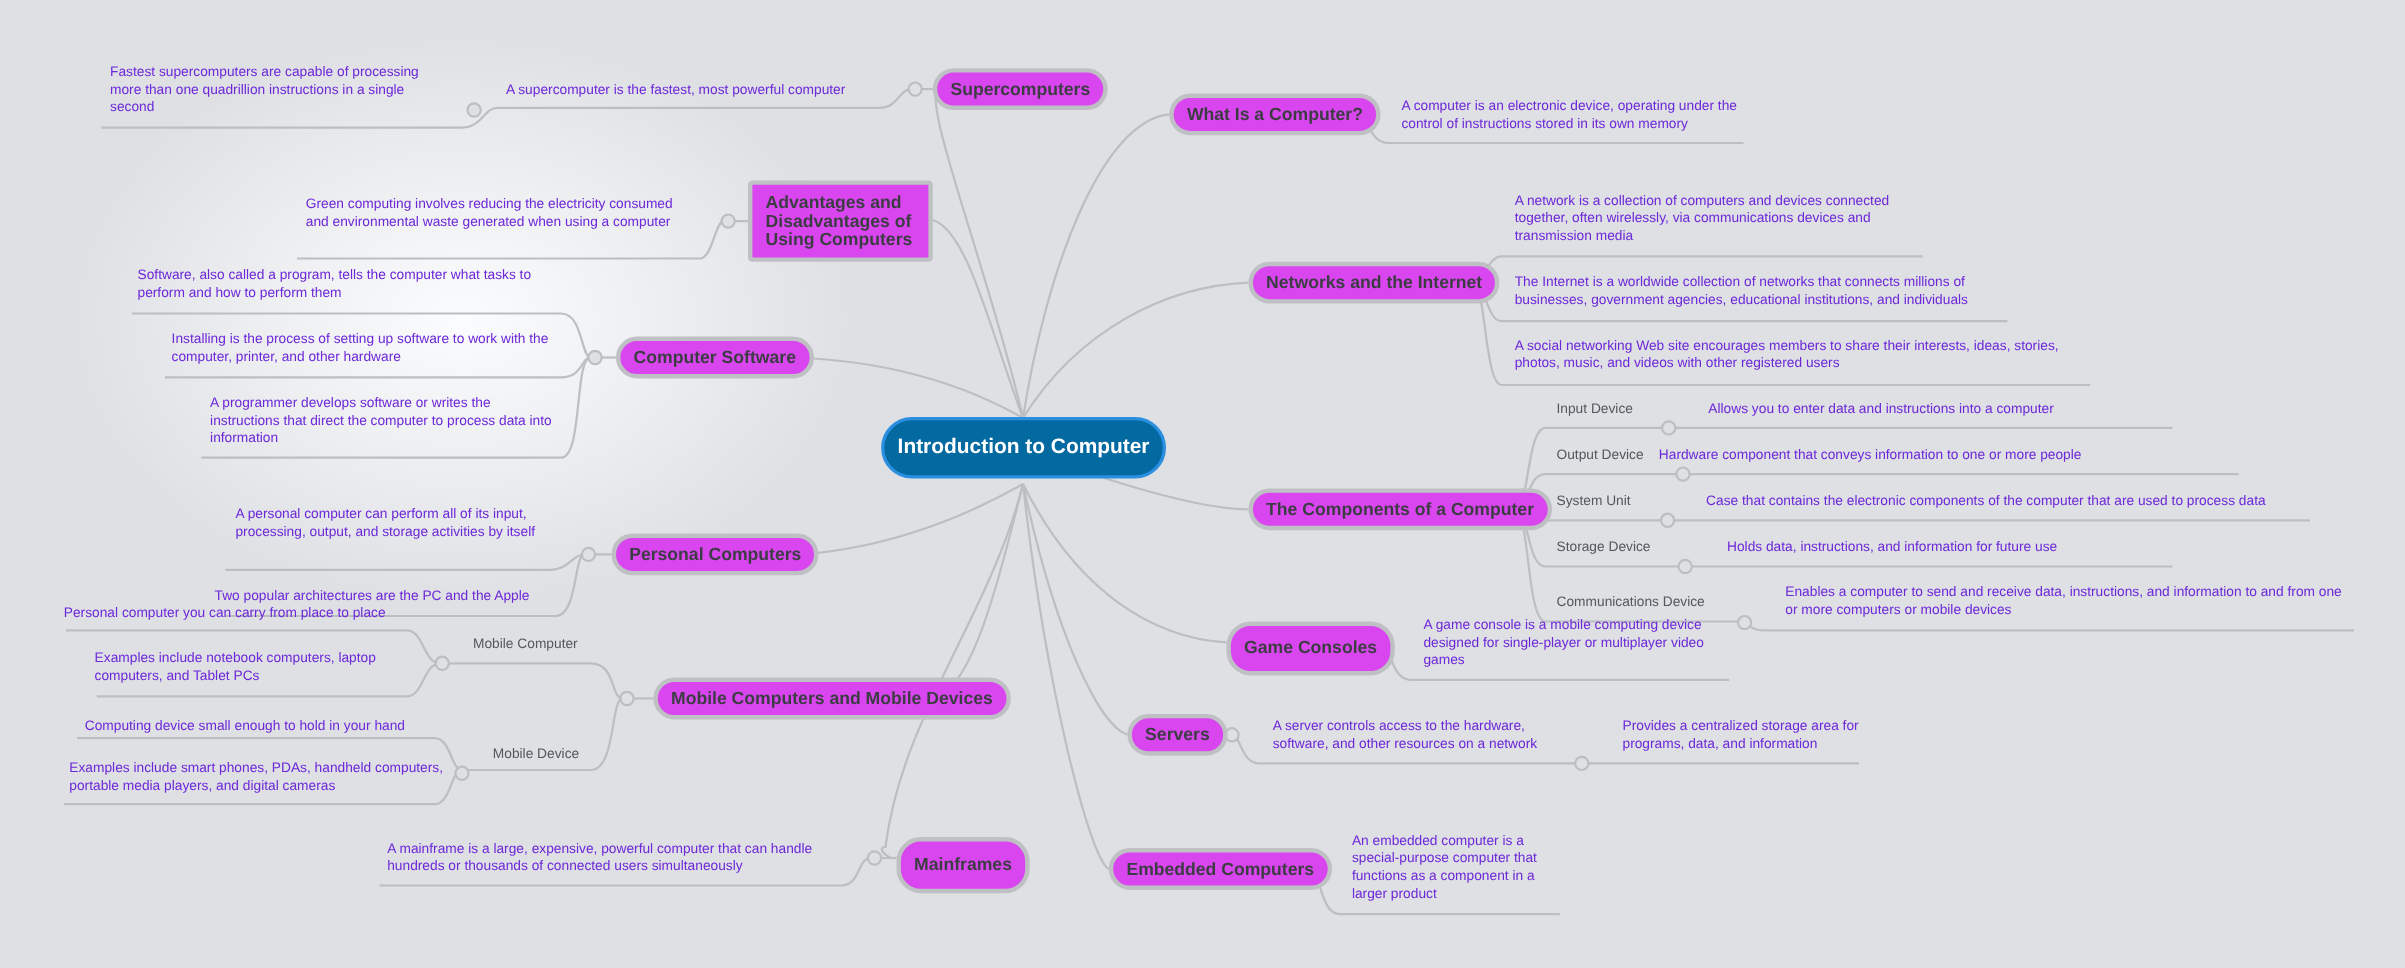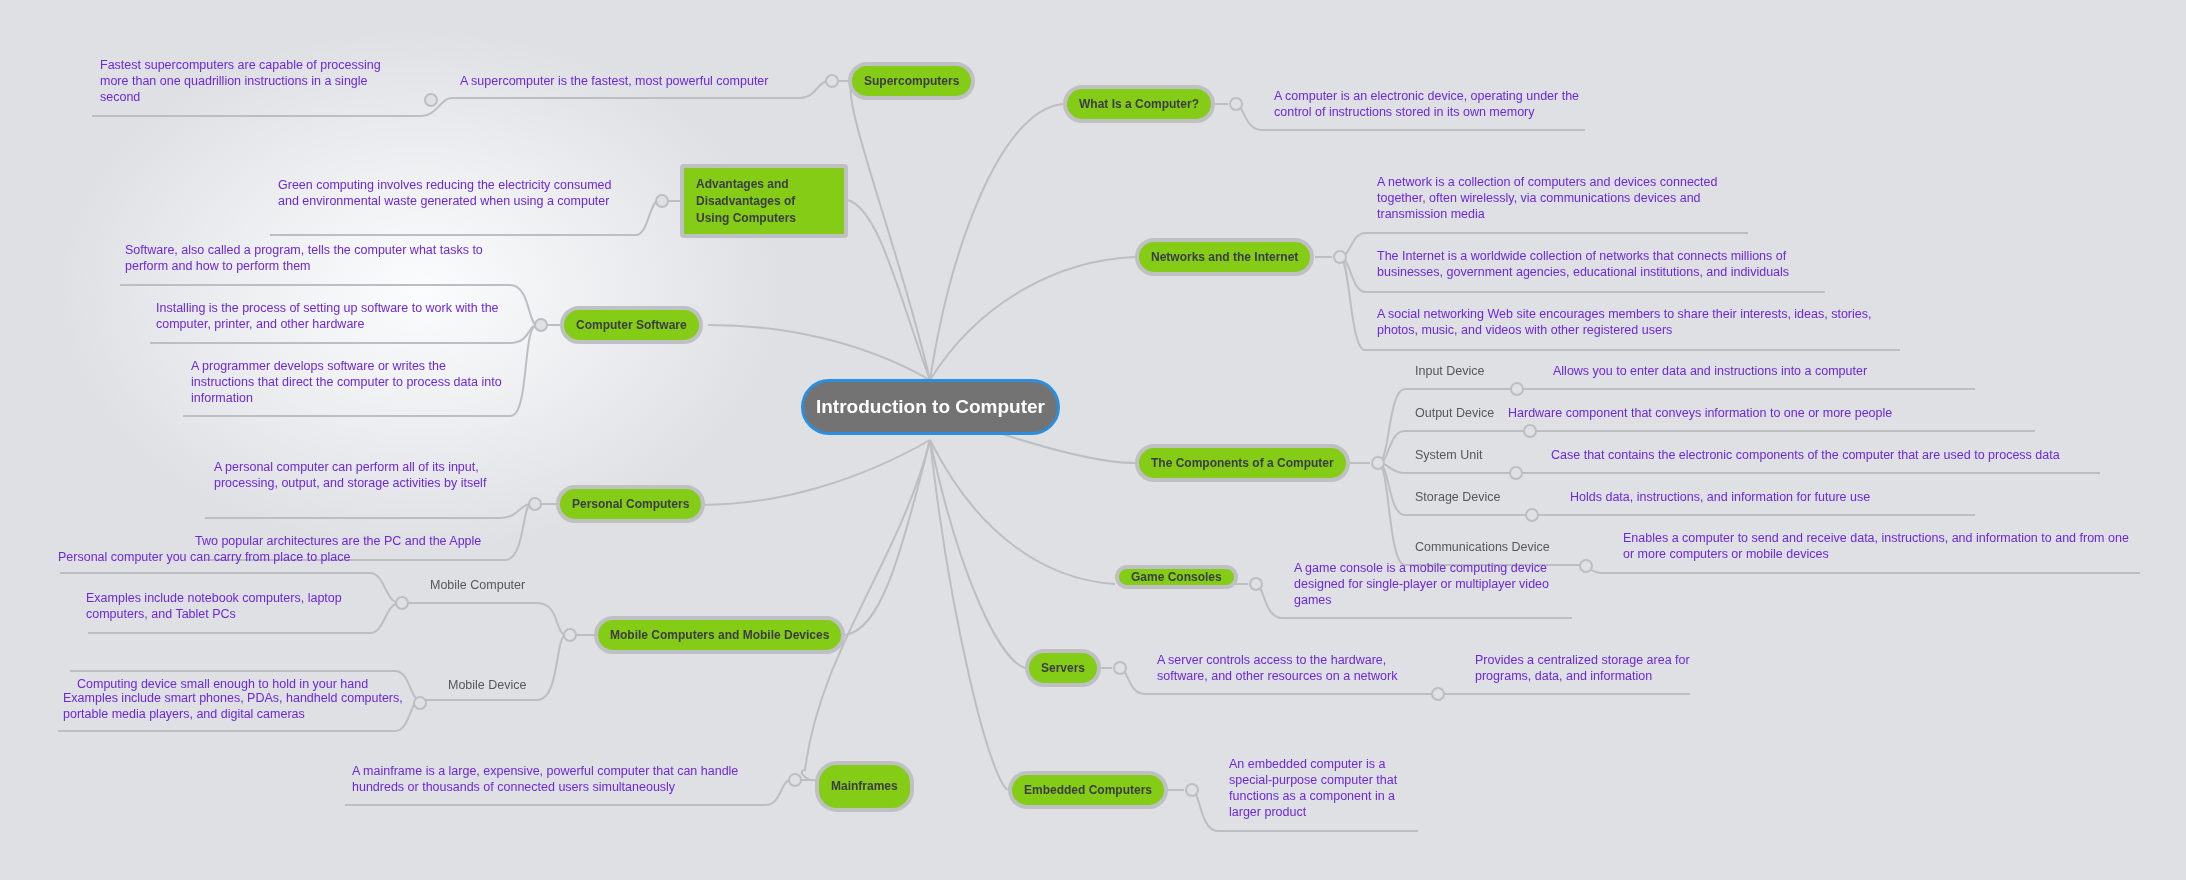--- a/index.html
+++ b/index.html
@@ -6,29 +6,29 @@
   body {
     width: 2186px; height: 880px; overflow: hidden; position: relative;
     background: radial-gradient(ellipse 360px 260px at 420px 290px, #fbfcfd 0%, #eef0f2 45%, #dee0e4 100%), #dee0e4;
     font-family: "Liberation Sans", sans-serif;
   }
   svg.links { position: absolute; left: 0; top: 0; width: 2186px; height: 880px; pointer-events: none; }
   svg.links path { fill: none; stroke: #bdbec1; stroke-width: 2; }
   svg.links circle { fill: #dee0e4; stroke: #bdbec1; stroke-width: 2; }
   .topic {
     position: absolute; box-sizing: border-box;
-    background: #84cc16; border: 4px solid #bfc0c3; border-radius: 22px;
-    color: #3b3d42; font-weight: bold; font-size: 12px; line-height: 17px;
+    background: #d946ef; border: 4px solid #bfc0c3; border-radius: 22px;
+    color: #3b3d42; font-weight: bold; font-size: 16px; line-height: 17px;
     display: flex; align-items: center; padding: 0 12px; white-space: nowrap;
     cursor: pointer;
   }
   .topic.multi { white-space: normal; border-radius: 4px; align-items: center; }
   .central {
     position: absolute; box-sizing: border-box;
-    background: #737373; border: 3px solid #2b8fe0; border-radius: 30px;
+    background: #0369a1; border: 3px solid #2b8fe0; border-radius: 30px;
     color: #ffffff; font-weight: bold; font-size: 19px;
     display: flex; align-items: center; justify-content: center; cursor: pointer;
   }
   .note {
     position: absolute; color: #6d28d9; font-size: 12.5px; line-height: 16px;
     cursor: pointer;
   }
   .label { position: absolute; color: #55575c; font-size: 12.5px; line-height: 16px; white-space: nowrap; cursor: pointer; }
 </style>
 </head>
@@ -149,21 +149,21 @@
 <div class="note" style="left:214px;top:459px;width:300px;">A personal computer can perform all of its input, processing, output, and storage activities by itself</div>
 <div class="note" style="left:195px;top:533px;white-space:nowrap;">Two popular architectures are the PC and the Apple</div>
 
 <div class="topic" style="left:594px;top:616px;height:38px;">
   <span>Mobile Computers and Mobile Devices</span>
 </div>
 <div class="label" style="left:430px;top:577px;">Mobile Computer</div>
 <div class="note" style="left:58px;top:549px;white-space:nowrap;">Personal computer you can carry from place to place</div>
 <div class="note" style="left:86px;top:590px;width:290px;">Examples include notebook computers, laptop computers, and Tablet PCs</div>
 <div class="label" style="left:448px;top:677px;">Mobile Device</div>
-<div class="note" style="left:77px;top:676px;white-space:nowrap;">Computing device small enough to hold in your hand</div>
+<div class="note" style="left:77px;top:652px;white-space:nowrap;">Computing device small enough to hold in your hand</div>
 <div class="note" style="left:63px;top:690px;width:340px;">Examples include smart phones, PDAs, handheld computers, portable media players, and digital cameras</div>
 
 <div class="topic" style="left:815px;top:761px;height:51px;">
   <span>Mainframes</span>
 </div>
 <div class="note" style="left:352px;top:763px;width:420px;">A mainframe is a large, expensive, powerful computer that can handle hundreds or thousands of connected users simultaneously</div>
 
 <div class="topic" style="left:1063px;top:85px;height:38px;">
   <span>What Is a Computer?</span>
 </div>
@@ -183,21 +183,21 @@
 <div class="note" style="left:1553px;top:363px;white-space:nowrap;">Allows you to enter data and instructions into a computer</div>
 <div class="label" style="left:1415px;top:405px;">Output Device</div>
 <div class="note" style="left:1508px;top:405px;white-space:nowrap;">Hardware component that conveys information to one or more people</div>
 <div class="label" style="left:1415px;top:447px;">System Unit</div>
 <div class="note" style="left:1551px;top:447px;white-space:nowrap;">Case that contains the electronic components of the computer that are used to process data</div>
 <div class="label" style="left:1415px;top:489px;">Storage Device</div>
 <div class="note" style="left:1570px;top:489px;white-space:nowrap;">Holds data, instructions, and information for future use</div>
 <div class="label" style="left:1415px;top:539px;">Communications Device</div>
 <div class="note" style="left:1623px;top:530px;width:520px;">Enables a computer to send and receive data, instructions, and information to and from one or more computers or mobile devices</div>
 
-<div class="topic" style="left:1115px;top:565px;height:24px;align-items:center;">
+<div class="topic" style="left:1115px;top:565px;height:49px;align-items:center;">
   <span>Game Consoles</span>
 </div>
 <div class="note" style="left:1294px;top:560px;width:285px;">A game console is a mobile computing device designed for single-player or multiplayer video games</div>
 
 <div class="topic" style="left:1025px;top:649px;height:38px;">
   <span>Servers</span>
 </div>
 <div class="note" style="left:1157px;top:652px;width:270px;">A server controls access to the hardware, software, and other resources on a network</div>
 <div class="note" style="left:1475px;top:652px;width:215px;">Provides a centralized storage area for programs, data, and information</div>
 

